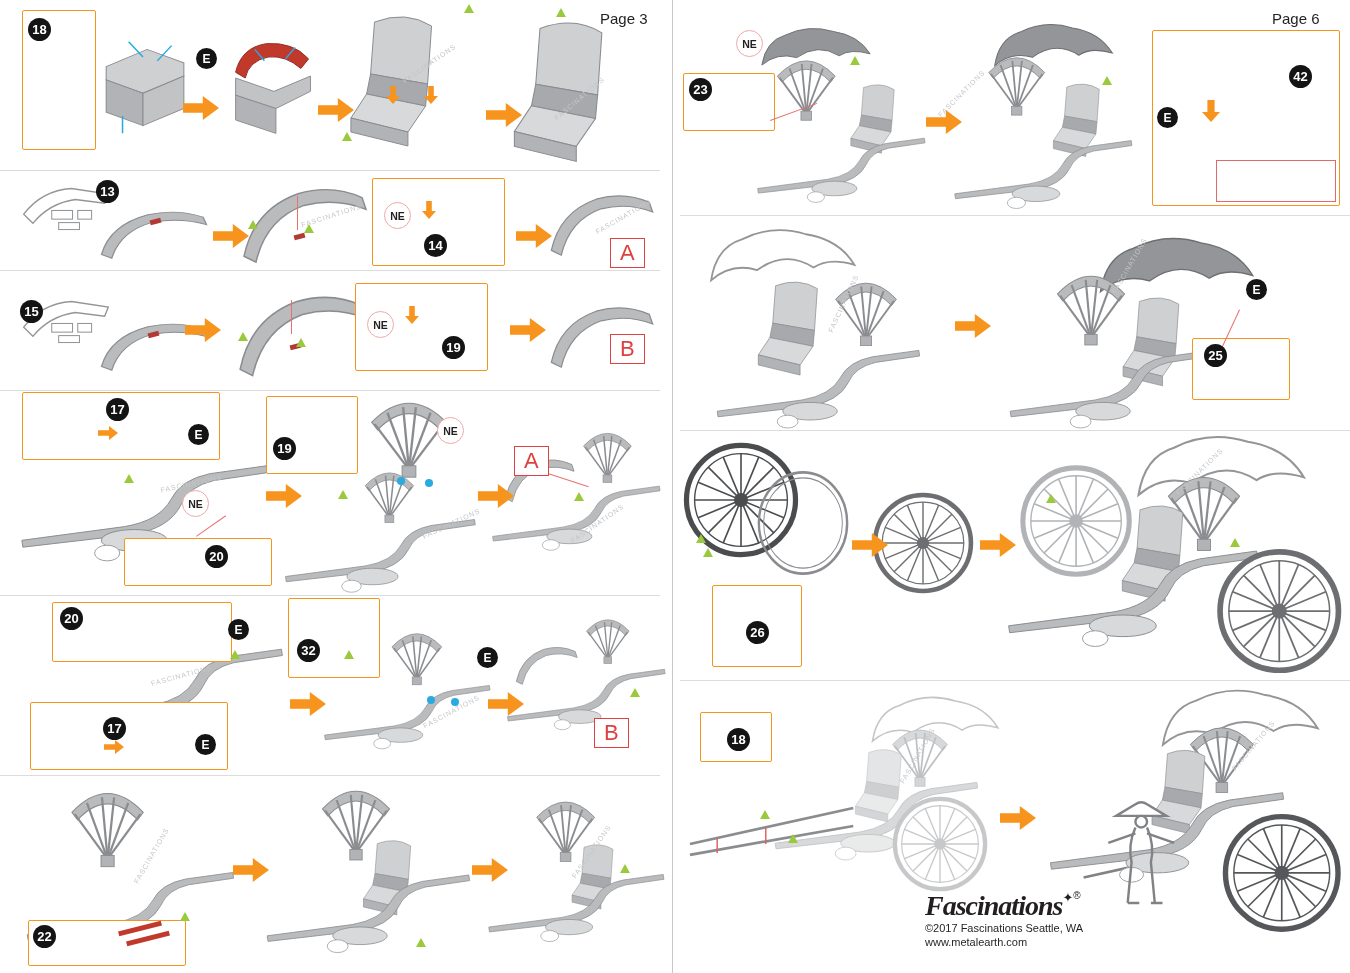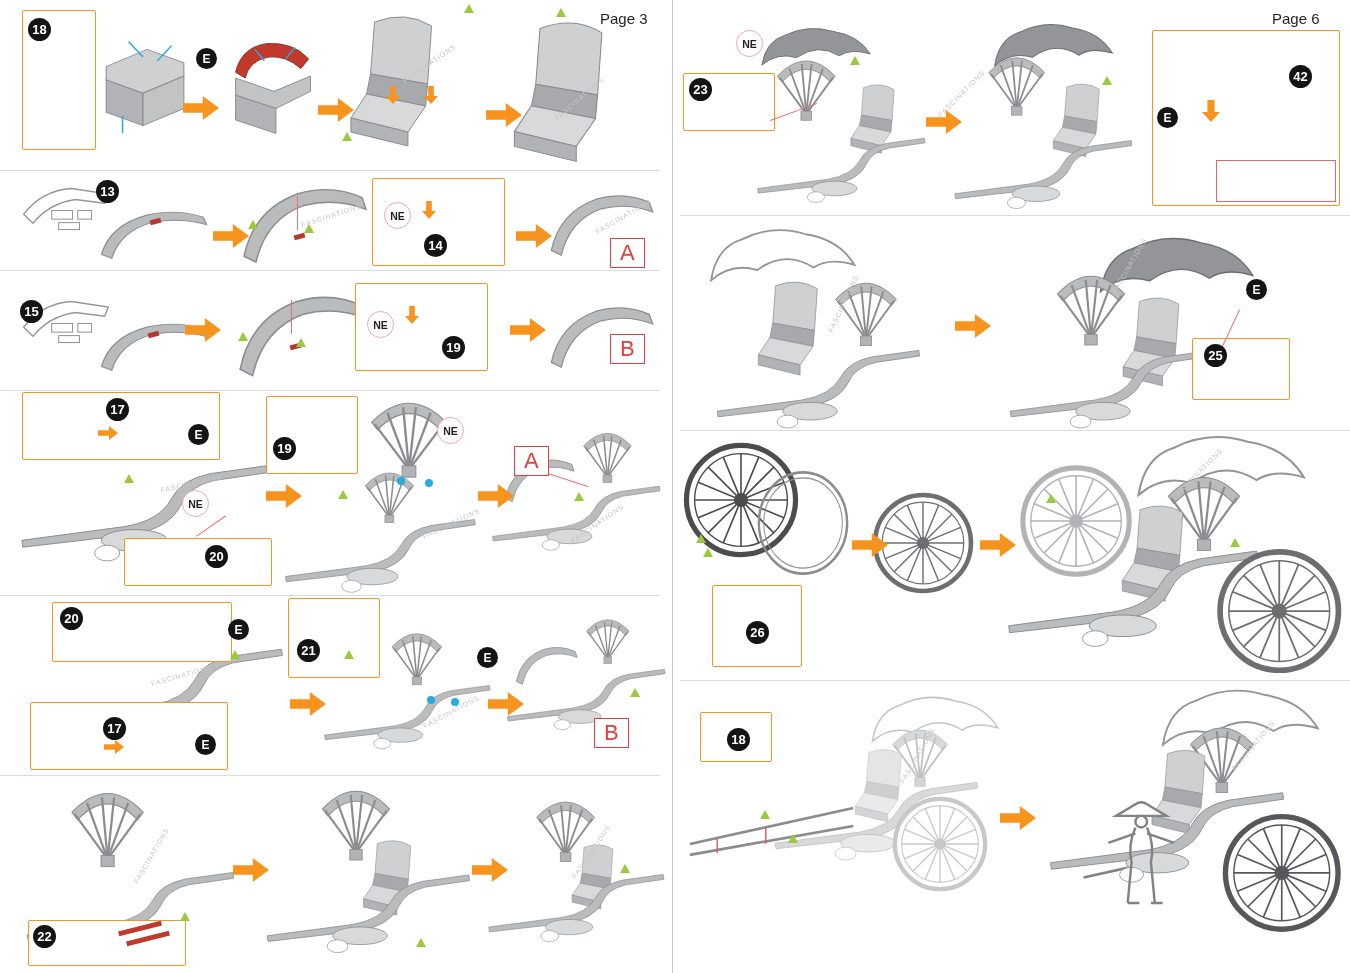--- a/index.html
+++ b/index.html
@@ -364,21 +364,21 @@
   <div class="step-badge" style="left:103px;top:717px">17</div>
   <div class="ar right sm" style="left:104px;top:740px"></div>
   <svg class="part" style="left:136px;top:710px;width:54px;height:54px" viewBox="0 0 70 70" preserveAspectRatio="none">
       <use href="#lanternw"></use>
     </svg>
   <div class="e-badge" style="left:195px;top:734px">E</div>
   <div class="obox" style="left:288px;top:598px;width:92px;height:80px"></div>
   <svg class="part" style="left:294px;top:602px;width:78px;height:68px" viewBox="0 0 100 95" preserveAspectRatio="none">
       <use href="#fan"></use>
     </svg>
-  <div class="step-badge" style="left:297px;top:639px">21</div>
+  <div class="step-badge" style="left:297px;top:639px">32</div>
   <svg class="part" style="left:322px;top:616px;width:170px;height:148px" viewBox="0 0 260 200">
     <use href="#fan" transform="translate(95,0)"></use>
       <use href="#bodyside" transform="translate(0,85)"></use>
   </svg>
   <div class="e-badge" style="left:477px;top:647px">E</div>
   <div class="dot-b" style="left:427px;top:696px"></div>
   <div class="dot-b" style="left:451px;top:698px"></div>
   <div class="tri" style="left:344px;top:650px"></div>
   <div class="ar right" style="left:290px;top:692px"></div>
   <div class="ar right" style="left:488px;top:692px"></div>
@@ -547,14 +547,21 @@
   <div class="wm" style="left:420px;top:708px;transform:rotate(-28deg)">FASCINATIONS</div>
   <div class="wm" style="left:120px;top:852px;transform:rotate(-60deg)">FASCINATIONS</div>
   <div class="wm" style="left:560px;top:848px;transform:rotate(-55deg)">FASCINATIONS</div>
   <div class="wm" style="left:812px;top:300px;transform:rotate(-65deg)">FASCINATIONS</div>
   <div class="wm" style="left:930px;top:90px;transform:rotate(-45deg)">FASCINATIONS</div>
   <div class="wm" style="left:1098px;top:262px;transform:rotate(-60deg)">FASCINATIONS</div>
   <div class="wm" style="left:1168px;top:468px;transform:rotate(-45deg)">FASCINATIONS</div>
   <div class="wm" style="left:886px;top:752px;transform:rotate(-60deg)">FASCINATIONS</div>
   <div class="wm" style="left:1222px;top:742px;transform:rotate(-50deg)">FASCINATIONS</div>
 
+  <div class="footer" style="left:925px;top:890px">
+    <div>
+      <span class="brand">Fascinations</span><span class="brand-star">✦</span><span class="brand-reg">®</span>
+    </div>
+    <div class="footer-small">©2017 Fascinations Seattle, WA</div>
+    <div class="footer-small">www.metalearth.com</div>
+  </div>
 
 </div>
 
 </body></html>

